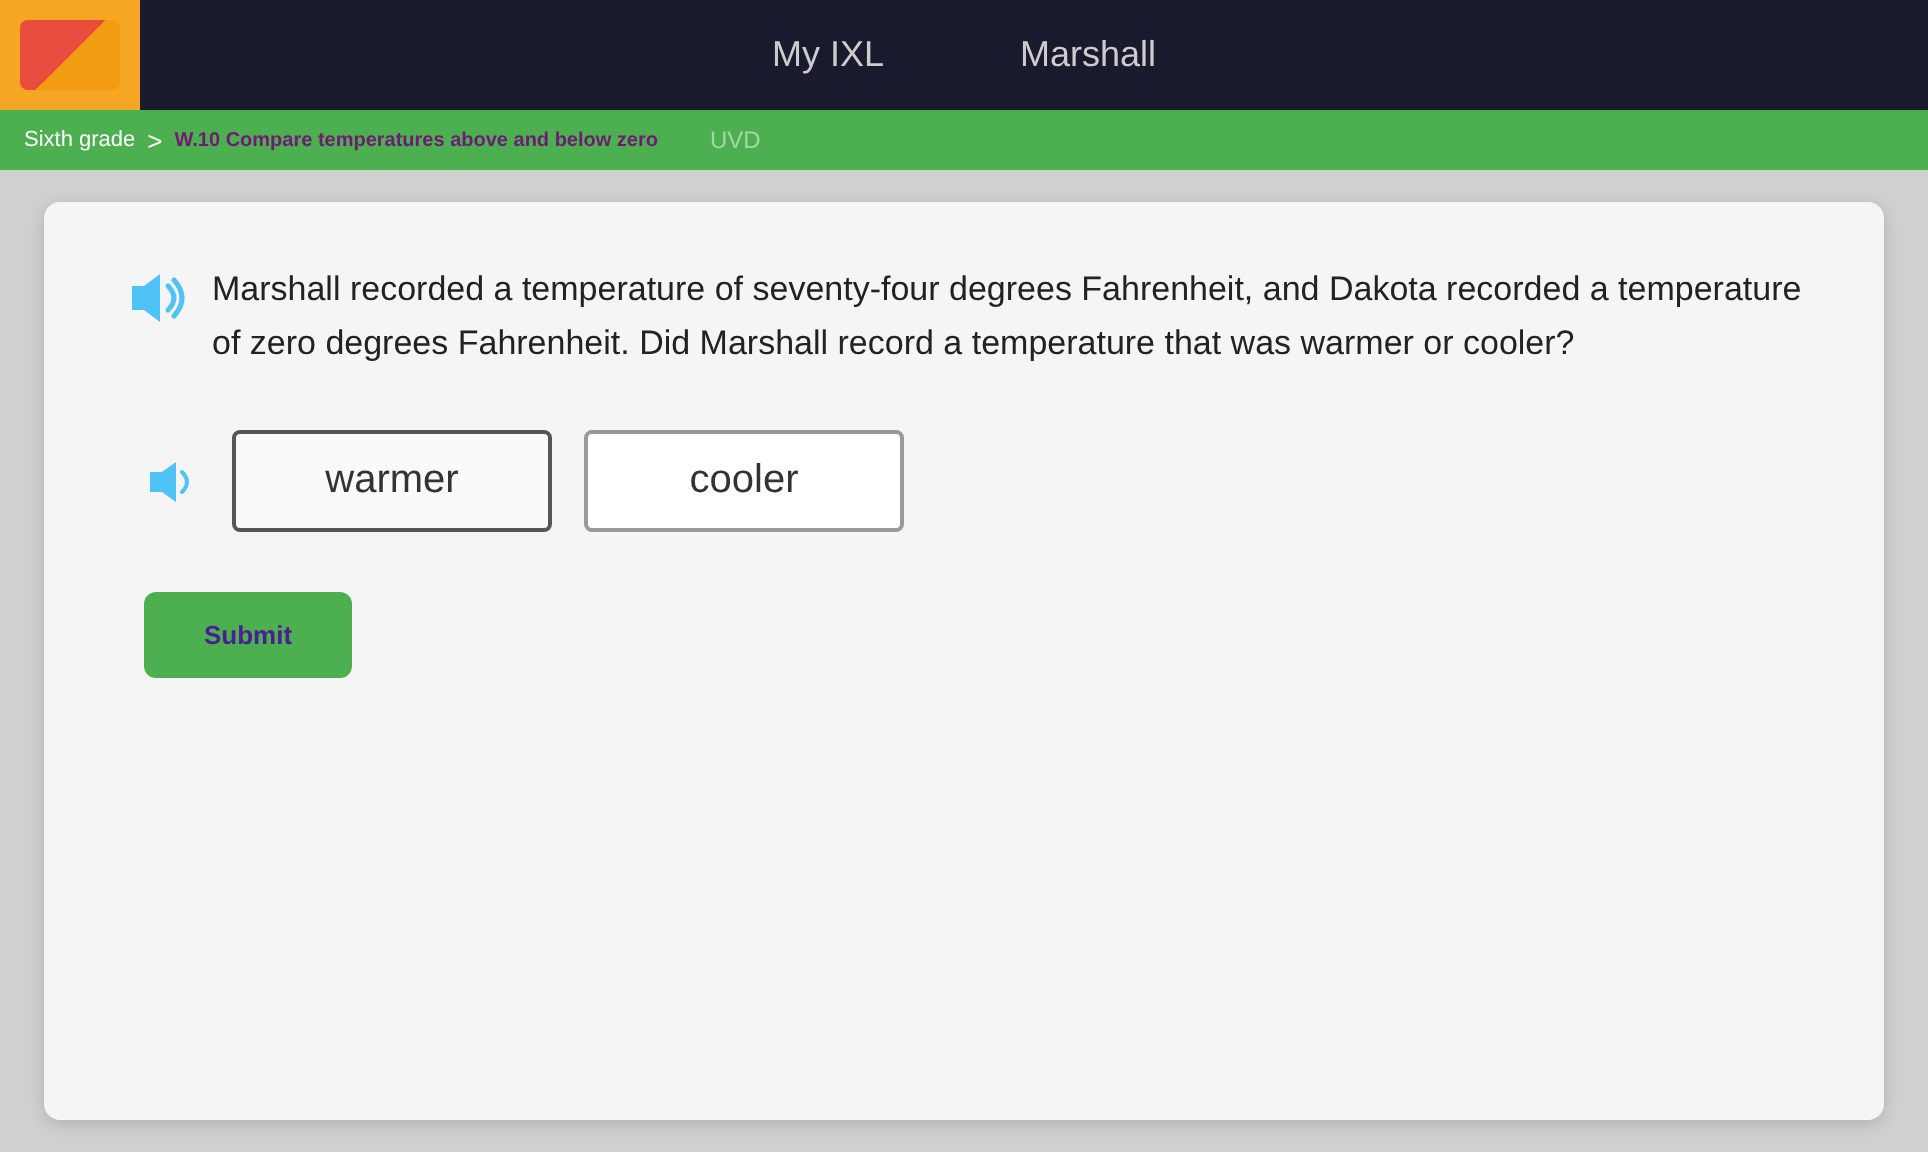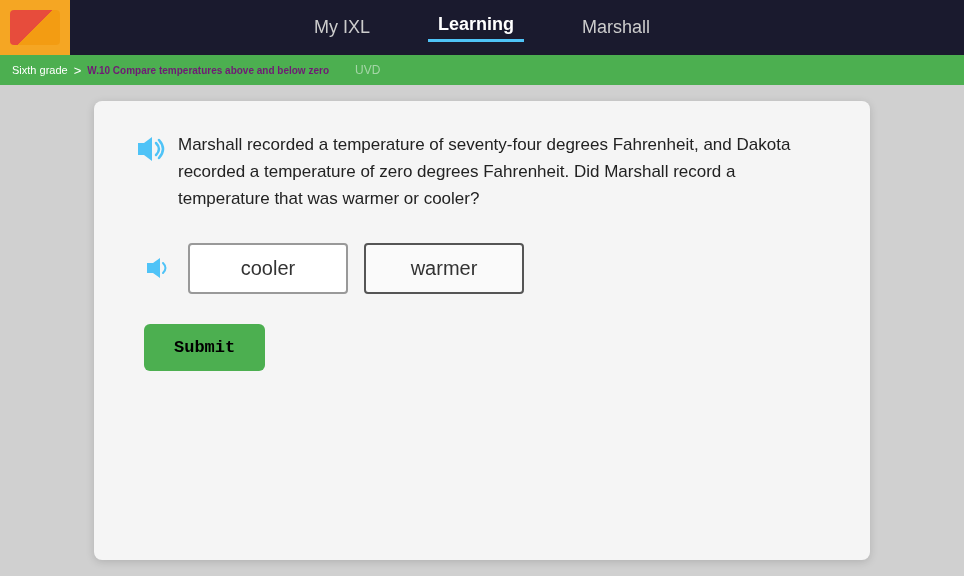--- a/index.html
+++ b/index.html
@@ -86,21 +86,21 @@
       padding: 16px;
       height: calc(576px - 55px - 30px);
       display: flex;
       justify-content: center;
     }
 
     .card {
       background: #f5f5f5;
       border-radius: 8px;
       padding: 30px 40px;
-      width: 776px;
+      width: 920px;
       min-height: 380px;
       box-shadow: 0 2px 8px rgba(0,0,0,0.15);
       position: relative;
     }
 
     
     .question-section {
       display: flex;
       align-items: flex-start;
       gap: 12px;
@@ -149,45 +149,43 @@
     }
 
     .option-btn.selected {
       border-color: #555;
       background: #fafafa;
     }
 
     
     .submit-btn {
       background: #4caf50;
-      color: #000000;
+      color: #4c1d95;
       border: none;
       border-radius: 6px;
       padding: 14px 30px;
-      font-size: 17px;
+      font-size: 13px;
       font-weight: bold;
       cursor: pointer;
       margin-left: 10px;
-      font-family: Liberation Mono, monospace;
     }
 
     
     .speaker-svg {
       fill: #4fc3f7;
     }
   </style>
 </head>
 <body>
 
 <nav class="top-nav">
   <div class="nav-logo">
     <div class="nav-logo-inner"></div>
   </div>
   <span class="nav-item">My IXL</span>
-  <span class="nav-item active">Learning</span>
   <span class="nav-item">Marshall</span>
 </nav>
 
 <div class="breadcrumb-bar">
   <span class="breadcrumb-text">Sixth grade</span>
   <span class="breadcrumb-separator">&gt;</span>
   <span class="breadcrumb-current">W.10 Compare temperatures above and below zero</span>
   <span class="breadcrumb-badge">UVD</span>
 </div>
 
@@ -207,25 +205,25 @@
     </div>
 
     
     <div class="options-section">
       <div class="speaker-small">
         <svg class="speaker-svg" viewBox="0 0 28 28" width="28" height="28">
           <polygon points="3,9 3,19 9,19 16,24 16,4 9,9" fill="#4fc3f7"></polygon>
           <path d="M19,9 Q24,14 19,19" stroke="#4fc3f7" stroke-width="2" fill="none" stroke-linecap="round"></path>
         </svg>
       </div>
+      <button class="option-btn selected">
+        <span>warmer</span>
+      </button>
       <button class="option-btn">
         <span>cooler</span>
       </button>
-      <button class="option-btn selected">
-        <span>warmer</span>
-      </button>
     </div>
 
     
     <button class="submit-btn">Submit</button>
 
   </div>
 </div>
 
 </body></html>

